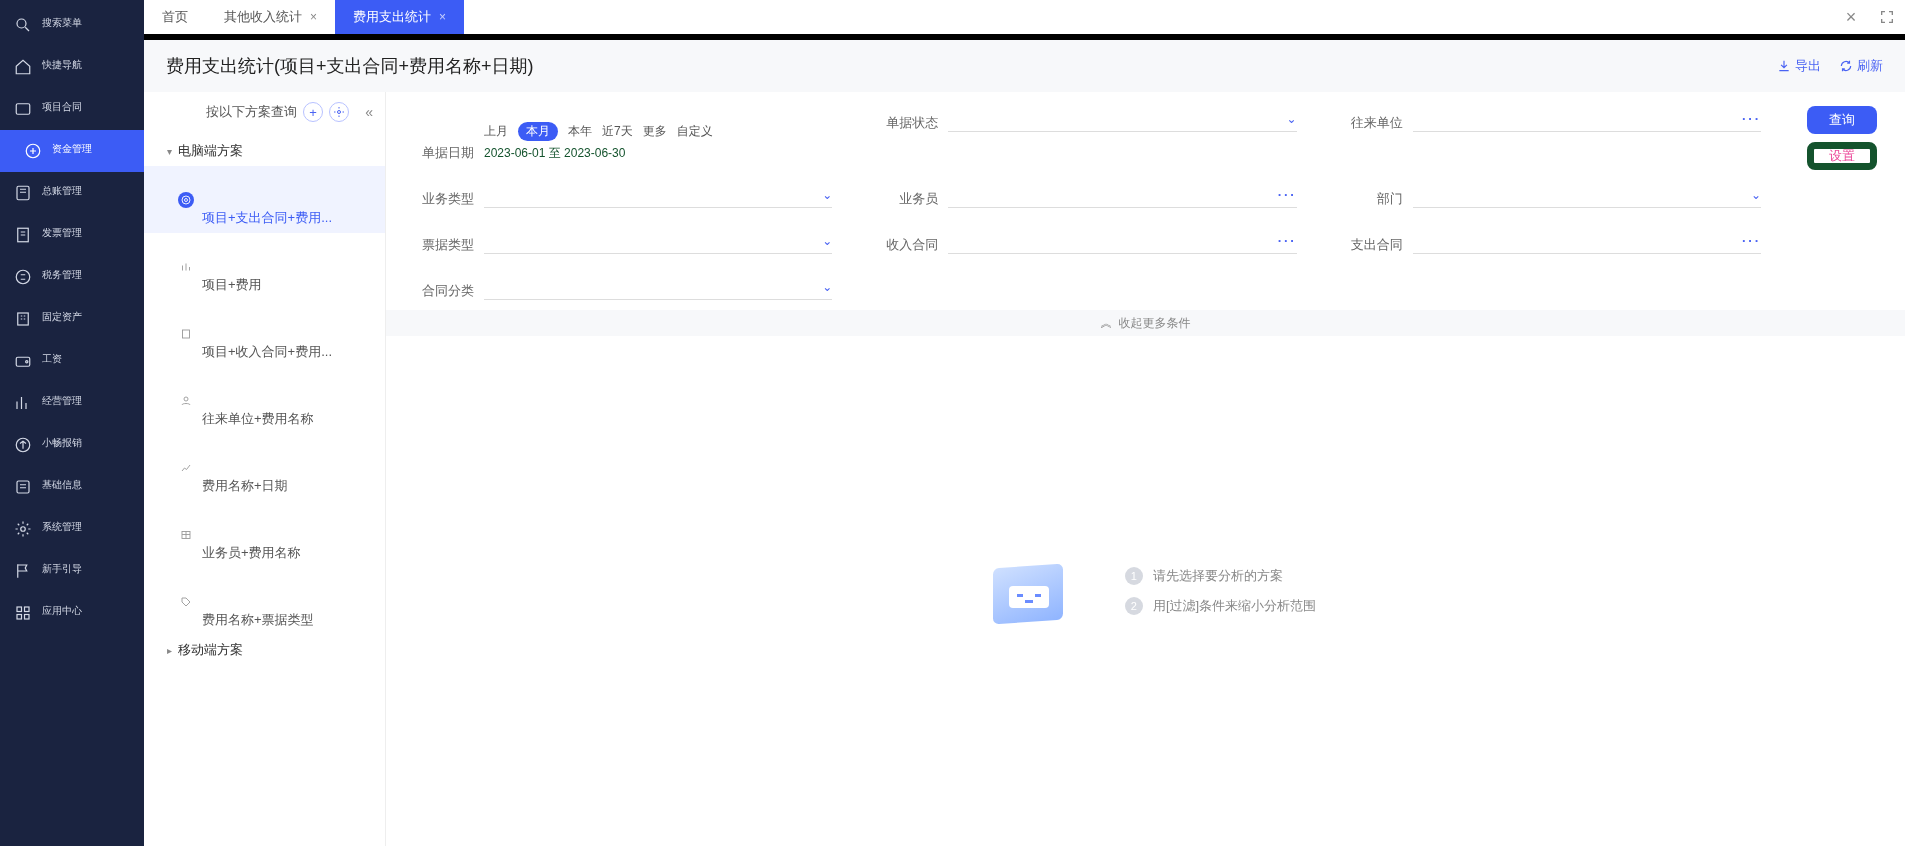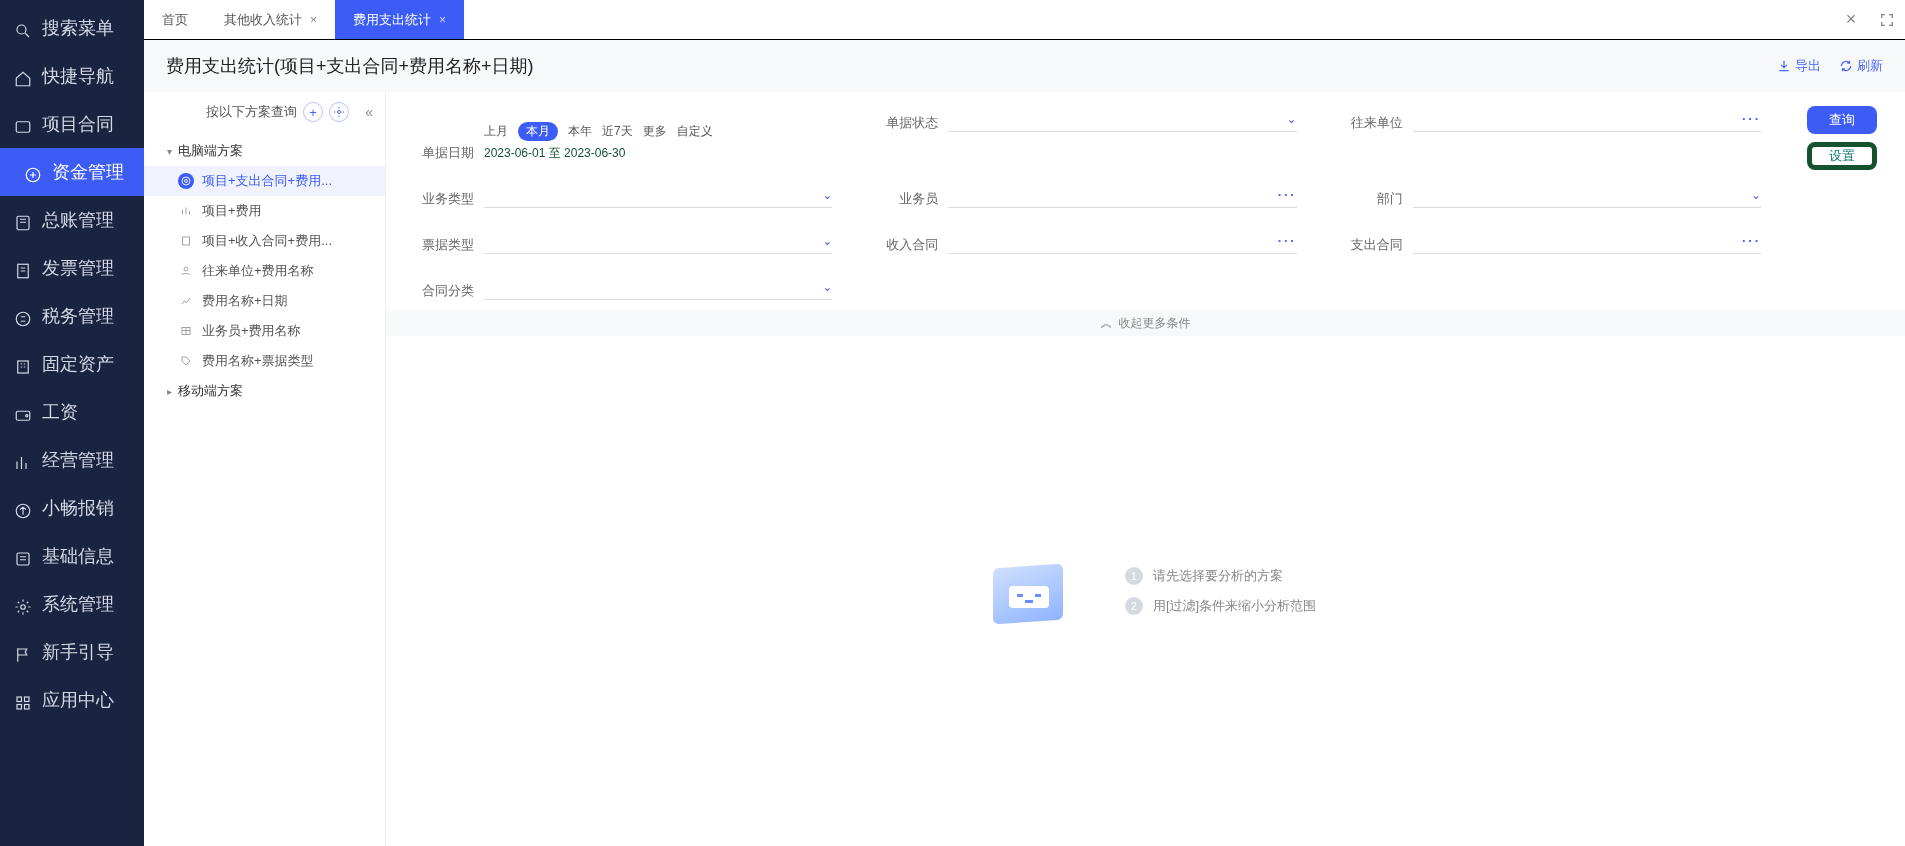--- a/index.html
+++ b/index.html
@@ -1,31 +1,31 @@
 <!DOCTYPE html>
 <html><head>
 <meta charset="utf-8">
 <style>
 * { margin:0; padding:0; box-sizing:border-box; font-family:"Microsoft YaHei","PingFang SC",sans-serif; }
 body { background:#fff; color:#333; font-size:13px; overflow:hidden; }
 .app { display:flex; height:846px; width:1905px; }
 
 
 .sidebar { width:144px; background:#1a2340; color:#d4d9e6; display:flex; flex-direction:column; padding-top:4px; flex-shrink:0; }
-.side-item { display:flex; align-items:flex-end; gap:10px; padding:12px 14px; cursor:pointer; font-size:18px; }
+.side-item { display:flex; align-items:flex-start; gap:10px; padding:12px 14px; cursor:pointer; font-size:10px; }
 .side-item.active { background:#3c5cf5; color:#fff;padding-left:24px; }
 .side-item .ic { width:18px; height:18px; display:flex; align-items:center; justify-content:center; }
 .side-item .ic svg { width:18px; height:18px; stroke:#d4d9e6; fill:none; stroke-width:1.6; }
 .side-item.active .ic svg { stroke:#fff; }
 
 
 .main { flex:1; display:flex; flex-direction:column; min-width:0; }
 
 
-.tabs-row { display:flex; align-items:center; height:40px; border-bottom:1px solid #000000; }
+.tabs-row { display:flex; align-items:center; height:40px; border-bottom:6px solid #000000; }
 .tabs { display:flex; height:100%; }
 .tab { display:flex; align-items:center; padding:0 18px; gap:8px; font-size:13px; color:#555; cursor:pointer; position:relative; }
 .tab.active { background:#3c5cf5; color:#fff; }
 .tab .tab-x { font-size:12px; opacity:.7; }
 .tabs-spacer { flex:1; }
 .tab-close-all { width:36px; display:flex; align-items:center; justify-content:center; cursor:pointer; color:#888; font-size:18px; }
 .tab-full { width:36px; display:flex; align-items:center; justify-content:center; cursor:pointer; color:#888; }
 
 
 .page-head { display:flex; align-items:center; padding:14px 22px; background:#f7f8fa; }
@@ -45,39 +45,39 @@
 .collapse-btn { width:18px; color:#888; cursor:pointer; font-size:14px; }
 .tree { padding:4px 0; font-size:13px; }
 .tree-group { padding:6px 18px; display:flex; align-items:center; gap:6px; color:#333; cursor:pointer; }
 .tree-arrow { width:10px; color:#888; font-size:10px; }
 .tree-item { display:flex; align-items:center; gap:8px; padding:6px 10px 6px 34px; cursor:pointer; color:#555; white-space:nowrap; overflow:hidden; text-overflow:ellipsis; }
 .tree-item.active { color:#3c5cf5; background:#f0f3ff; }
 .tree-item .ti-ic { width:16px; height:16px; border-radius:50%; display:flex; align-items:center; justify-content:center; flex-shrink:0; }
 .tree-item.active .ti-ic { background:#3c5cf5; }
 .tree-item .ti-ic svg { width:12px; height:12px; stroke:#999; fill:none; stroke-width:1.8; }
 .tree-item.active .ti-ic svg { stroke:#fff; }
-.tree-item span.lbl { overflow:hidden; text-overflow:ellipsis; }
+.tree-item span.lbl { overflow:hidden; text-overflow:ellipsis;margin-top:37px; }
 
 
 .filters-wrap { flex:1; display:flex; flex-direction:column; }
 .filters { padding:14px 28px 4px; display:grid; grid-template-columns: repeat(3,minmax(0,1fr)) 70px; column-gap:46px; row-gap:20px; align-items:start; }
 .frow { display:flex; align-items:flex-end; gap:10px; min-width:0; }
 .flabel { width:60px; text-align:right; color:#666; font-size:13px; flex-shrink:0; }
 .fcontrol { flex:1; border-bottom:1px solid #ddd; height:26px; display:flex; align-items:center; justify-content:flex-end; color:#4a63f3; cursor:pointer; min-width:0; }
 .fcontrol .chev { font-size:12px; }
 .fcontrol .dots { color:#4a63f3; letter-spacing:2px; font-weight:bold; }
 .date-opts { display:flex; flex-direction:column; gap:4px; flex:1; min-width:0; }
 .date-row1 { display:flex; gap:10px; align-items:center; font-size:12px;margin-top:16px; }
 .date-opt { color:#555; cursor:pointer; }
 .date-opt.active { background:#3c5cf5; color:#fff; padding:1px 8px; border-radius:10px; }
 .date-range { color:#14532d; font-size:12px; }
 .action-col { grid-column:4; grid-row:1 / span 2; display:flex; flex-direction:column; gap:8px; align-items:stretch; }
 .btn { height:28px; border-radius:8px; font-size:13px; display:flex; align-items:center; justify-content:center; cursor:pointer; }
 .btn-primary { background:#3c5cf5; color:#fff; }
-.btn-outline { border:5px solid #14532d; color:#0f766e; background:#fff; }
+.btn-outline { border:7px solid #14532d; color:#ec4899; background:#fff; }
 
 .collapse-bar { margin-top:6px; height:26px; background:#f7f8fa; display:flex; align-items:center; justify-content:center; gap:6px; color:#888; font-size:12px; cursor:pointer; }
 
 
 .empty { flex:1; display:flex; align-items:center; justify-content:center; gap:40px; }
 .empty-ill { width:110px; height:110px; position:relative; }
 .empty-ill .box { position:absolute; left:18px; top:30px; width:70px; height:56px; background:linear-gradient(160deg,#cfe0ff,#8fb4ff); border-radius:6px; transform:skewY(-4deg); }
 .empty-ill .face { position:absolute; left:34px; top:50px; width:40px; height:22px; background:#fff; border-radius:4px; }
 .empty-ill .eye { position:absolute; width:6px; height:3px; background:#6a8cff; top:8px; }
 .empty-ill .eye.l { left:8px; } .empty-ill .eye.r { right:8px; }

